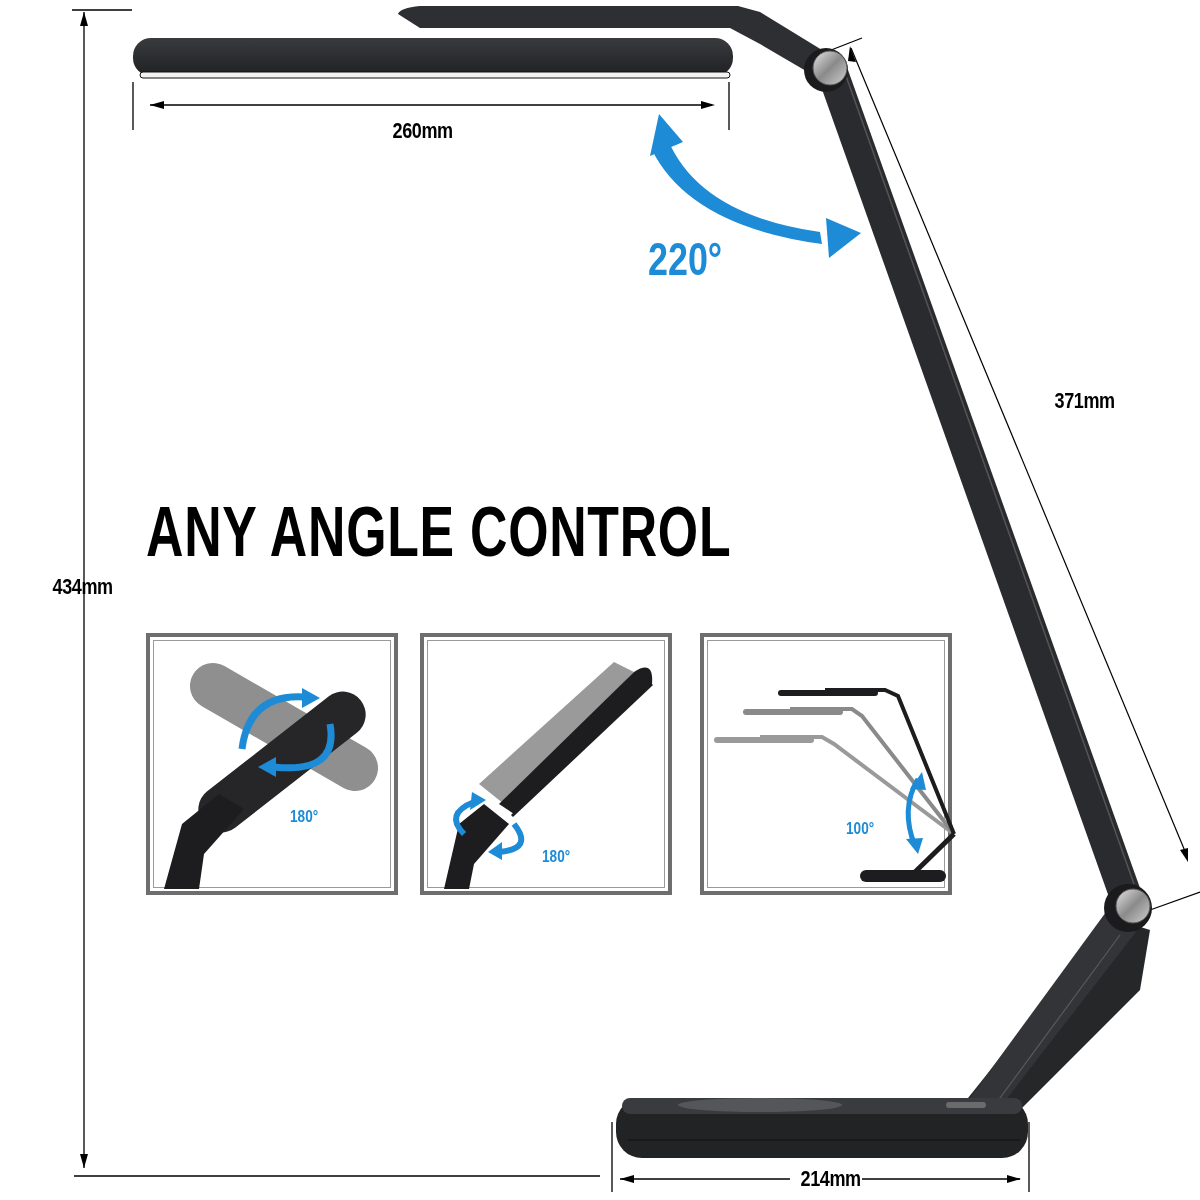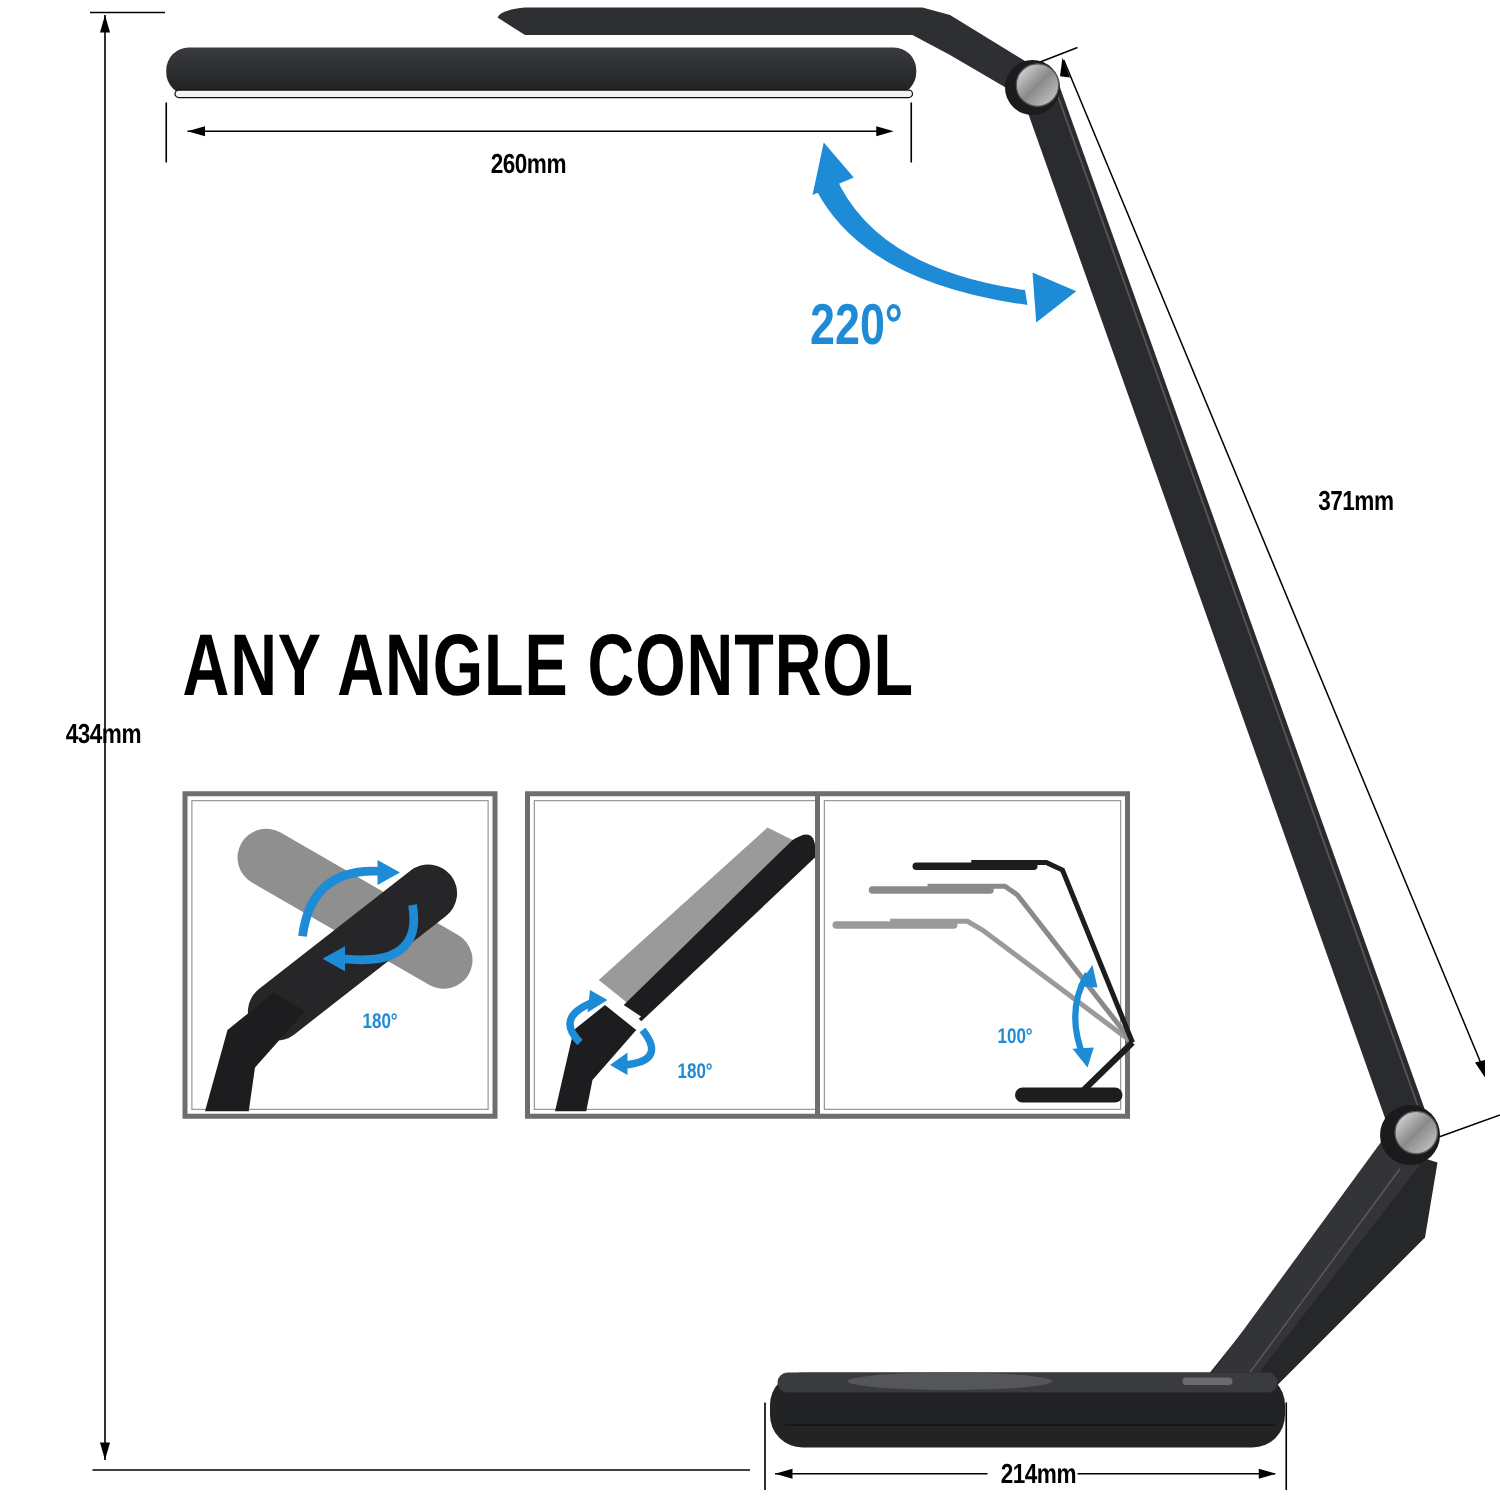--- a/index.html
+++ b/index.html
@@ -135,21 +135,21 @@
       <path d="M440,885 L455,820 L480,800 L505,820 L470,860 L465,885 Z" fill="#1d1d1f"></path>
       <path d="M470,798 Q440,810 460,830" stroke="#1e8bd6" stroke-width="6" fill="none"></path>
       <polygon points="482,796 468,788 466,806" fill="#1e8bd6"></polygon>
       <path d="M510,820 Q530,845 495,848" stroke="#1e8bd6" stroke-width="6" fill="none"></path>
       <polygon points="484,848 498,838 498,856" fill="#1e8bd6"></polygon>
     </g>
   </svg>
   <div class="panel-label" style="left:118px; top:210px;">180°</div>
 </div>
 
-<div class="panel" style="left:652px;">
+<div class="panel" style="left:700px;">
   <svg width="252" height="262">
     <g transform="translate(-694,-633)">
       <rect x="704" y="733" width="100" height="6" rx="3" fill="#9a9a9a"></rect>
       <path d="M750,733 L812,733 L824,740 L944,830" stroke="#9a9a9a" stroke-width="4" fill="none"></path>
       <rect x="733" y="705" width="100" height="6" rx="3" fill="#8a8a8a"></rect>
       <path d="M780,705 L842,705 L852,712 L944,830" stroke="#8a8a8a" stroke-width="4" fill="none"></path>
       <rect x="768" y="686" width="100" height="6" rx="3" fill="#1d1d1f"></rect>
       <path d="M815,686 L875,686 L888,692 L944,830" stroke="#1d1d1f" stroke-width="4" fill="none"></path>
       <path d="M944,830 L905,868" stroke="#1d1d1f" stroke-width="5"></path>
       <rect x="850" y="866" width="86" height="12" rx="6" fill="#1d1d1f"></rect>

